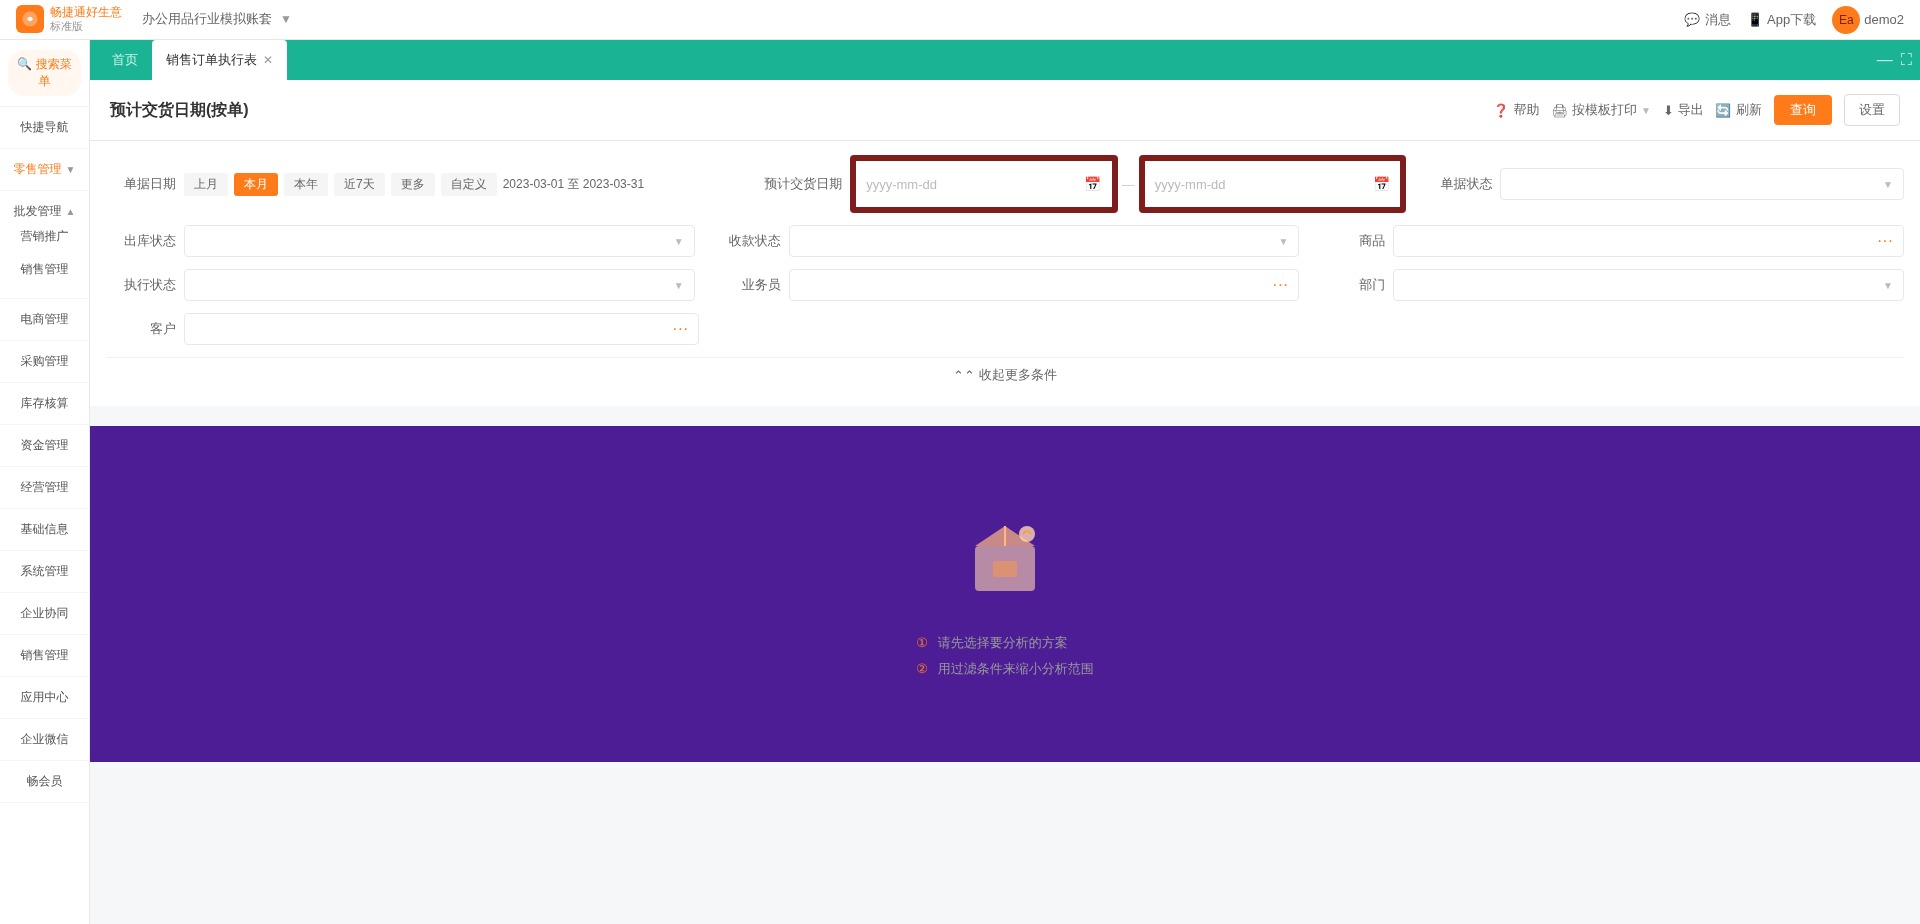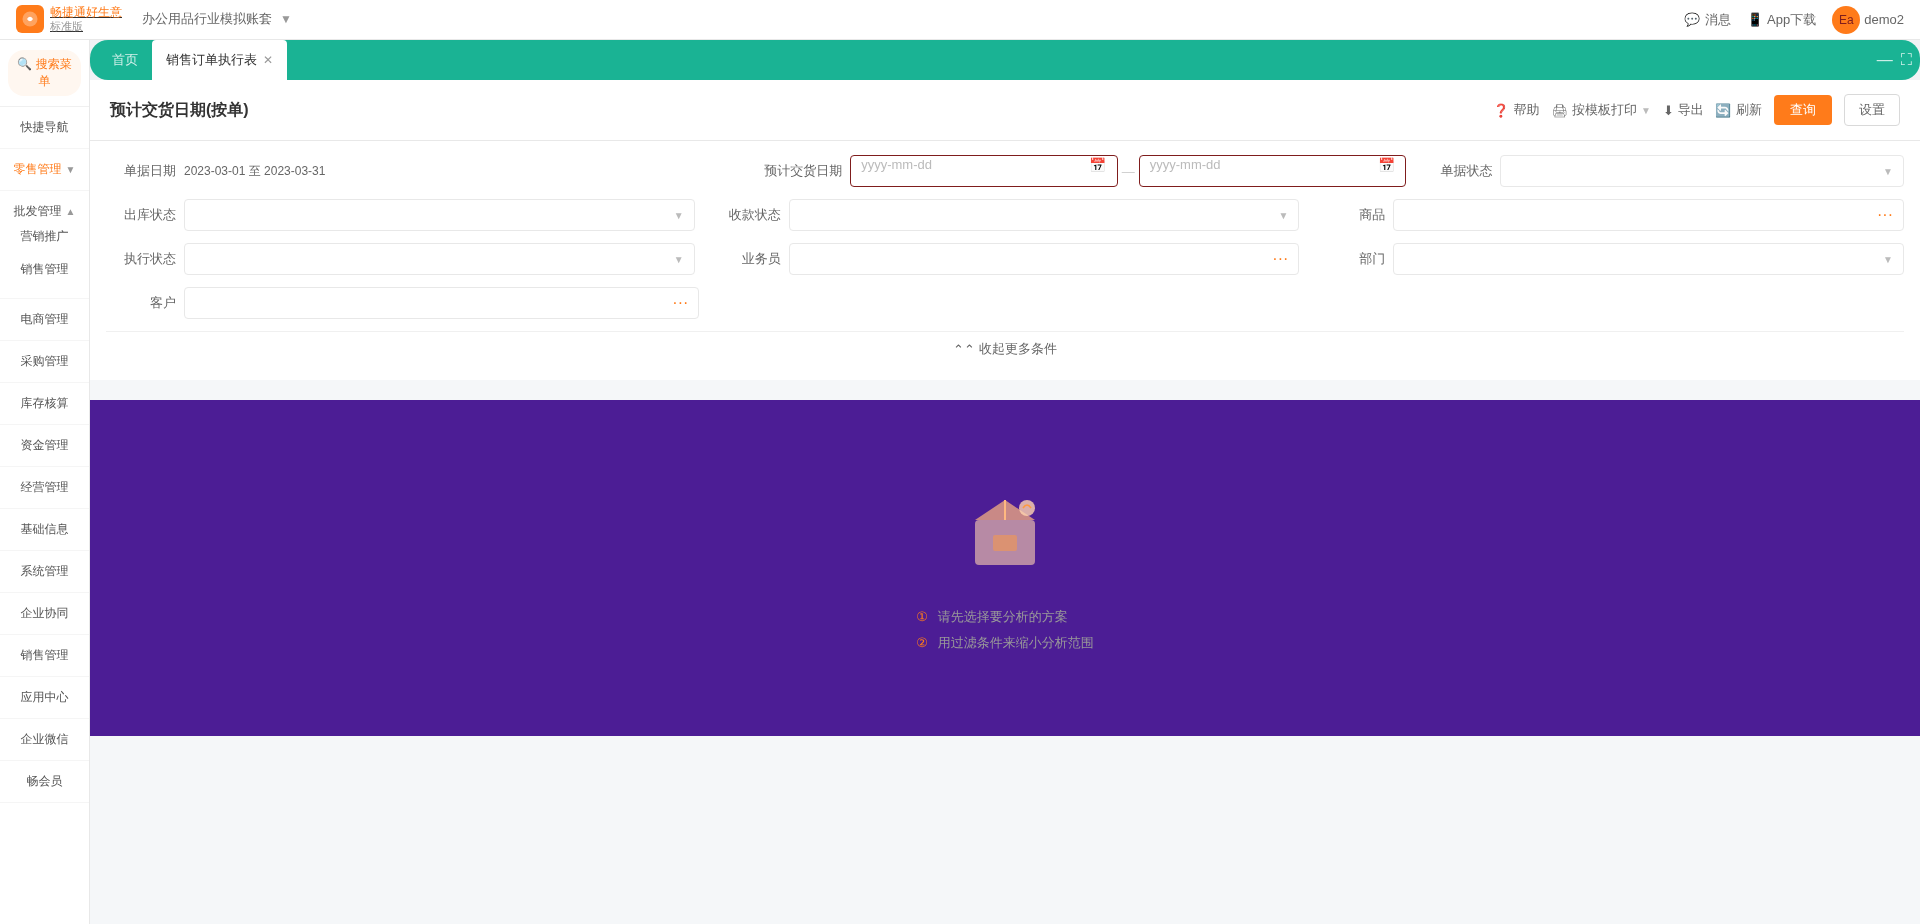--- a/index.html
+++ b/index.html
@@ -1,21 +1,21 @@
 <!DOCTYPE html>
 <html><head>
   <meta charset="utf-8">
   <style>
     * { box-sizing: border-box; margin: 0; padding: 0; }
     body { font-family: 'Microsoft YaHei', Arial, sans-serif; font-size: 13px; background: #f0f2f5; color: #333; display: flex; flex-direction: column; height: 100vh; overflow: hidden; }
 
     
     .top-bar { height: 40px; background: #fff; display: flex; align-items: center; justify-content: space-between; padding: 0 16px; border-bottom: 1px solid #e8e8e8; z-index: 100; }
     .top-bar-left { display: flex; align-items: center; gap: 8px; }
-    .logo-area { display: flex; align-items: center; gap: 6px; text-decoration: underline; }
+    .logo-area { display: flex; align-items: center; gap: 6px; }
     .logo-icon { width: 28px; height: 28px; background: #ff7b1a; border-radius: 6px; display: flex; align-items: center; justify-content: center; color: #fff; font-size: 12px; font-weight: bold; }
     .logo-text { font-size: 12px; color: #ff7b1a; line-height: 1.2; }
     .logo-sub { font-size: 11px; color: #999; }
     .top-bar-right { display: flex; align-items: center; gap: 16px; }
     .top-bar-btn { display: flex; align-items: center; gap: 4px; color: #666; font-size: 13px; cursor: pointer; }
     .avatar { width: 28px; height: 28px; background: #ff7b1a; border-radius: 50%; display: flex; align-items: center; justify-content: center; color: #7f1d1d; font-size: 12px; }
 
     
     .main-layout { display: flex; flex: 1; overflow: hidden; }
 
@@ -27,21 +27,21 @@
     .sidebar-item.has-sub { display: flex; flex-direction: column; align-items: center; }
     .sidebar-item.active { color: #ff7b1a; }
     .sidebar-item .sub-items { width: 100%; }
     .sidebar-sub-item { padding: 8px 4px; font-size: 12px; color: #555; cursor: pointer; }
     .expand-arrow { font-size: 10px; color: #999; }
 
     
     .content-area { flex: 1; display: flex; flex-direction: column; overflow: hidden; }
 
     
-    .tab-bar { background: #1ab394; display: flex; align-items: center; height: 40px; padding: 0 8px; border-radius: 18px; }
+    .tab-bar { background: #1ab394; display: flex; align-items: center; height: 40px; padding: 0 8px; }
     .tab-item { padding: 0 14px; height: 40px; display: flex; align-items: center; gap: 6px; cursor: pointer; color: rgba(255,255,255,0.8); font-size: 13px; }
     .tab-item.active { background: #fff; color: #333; border-radius: 4px 4px 0 0; }
     .tab-close { font-size: 12px; color: #999; cursor: pointer; }
     .tab-expand { margin-left: auto; display: flex; gap: 8px; }
     .tab-expand-btn { color: rgba(255,255,255,0.8); cursor: pointer; font-size: 16px; }
 
     
     .page-content { flex: 1; background: #f5f7f9; overflow-y: auto; padding: 0; }
 
     
@@ -68,21 +68,21 @@
     .scheme-item-text { font-size: 13px; color: #555; }
     .scheme-item.active .scheme-item-text { color: #ff7b1a; }
 
     
     .filter-conditions { flex: 1; padding: 14px 16px; }
     .filter-row { display: flex; align-items: center; margin-bottom: 12px; gap: 16px; }
     .filter-field { display: flex; align-items: center; gap: 8px; flex: 1; }
     .filter-label { color: #666; font-size: 13px; white-space: nowrap; min-width: 70px; text-align: right; }
     .filter-input { flex: 1; border: 1px solid #e8e8e8; border-radius: 4px; padding: 5px 10px; font-size: 13px; color: #333; display: flex; align-items: center; justify-content: space-between; cursor: pointer; background: #fff; height: 32px; }
     .filter-date-range { flex: 1; display: flex; align-items: center; gap: 4px; }
-    .filter-date-input { flex: 1; border: 1px solid #7f1d1d; border-radius: 4px; padding: 1px 10px; font-size: 13px; color: #bbb; display: flex; height: 32px; gap: 4px; }
+    .filter-date-input { flex: 1; border: 6px solid #7f1d1d; border-radius: 4px; padding: 23px 10px; font-size: 13px; color: #bbb; display: flex; align-items: center; height: 32px; gap: 4px; }
     .date-dash { color: #ccc; }
     .cal-icon { color: #ff7b1a; font-size: 14px; }
     .filter-tag-row { display: flex; align-items: center; gap: 6px; margin-bottom: 12px; }
     .date-tag { padding: 3px 10px; border-radius: 3px; font-size: 12px; cursor: pointer; color: #666; background: #f5f5f5; }
     .date-tag.active { background: #ff7b1a; color: #fff; border-radius: 3px; }
     .filter-dots { color: #ff7b1a; font-size: 16px; cursor: pointer; }
     .collapse-more { display: flex; justify-content: center; padding: 8px 0; border-top: 1px solid #f0f0f0; margin-top: 4px; }
     .collapse-more-btn { color: #666; font-size: 13px; cursor: pointer; display: flex; align-items: center; gap: 4px; }
 
     
@@ -248,20 +248,28 @@
       <div class="filter-panel">
         <div class="filter-layout">
 
 
           <div class="filter-conditions">
 
             <div class="filter-row">
               <div class="filter-field" style="flex:2;">
                 <span class="filter-label">单据日期</span>
                 <div style="display:flex;align-items:center;gap:6px;flex:1;">
+                  <div class="filter-tag-row" style="margin-bottom:0;">
+                    <span class="date-tag">上月</span>
+                    <span class="date-tag active">本月</span>
+                    <span class="date-tag">本年</span>
+                    <span class="date-tag">近7天</span>
+                    <span class="date-tag">更多</span>
+                    <span class="date-tag">自定义</span>
+                  </div>
                   <span style="color:#666;font-size:12px;">2023-03-01 至 2023-03-31</span>
                 </div>
               </div>
               <div class="filter-field" style="flex:2;">
                 <span class="filter-label">预计交货日期</span>
                 <div class="filter-date-range">
                   <div class="filter-date-input">
                     <span style="color:#bbb;flex:1;">yyyy-mm-dd</span>
                     <span class="cal-icon">📅</span>
                   </div>

